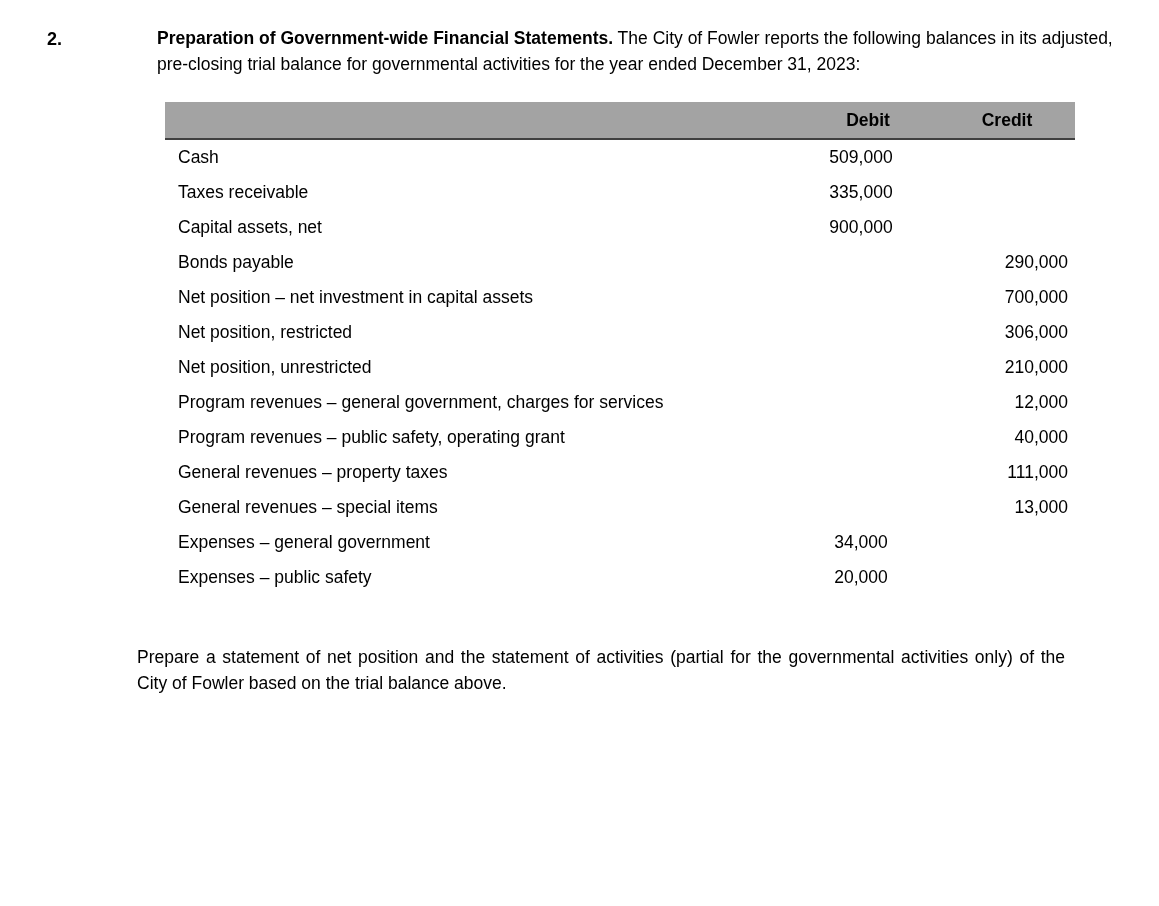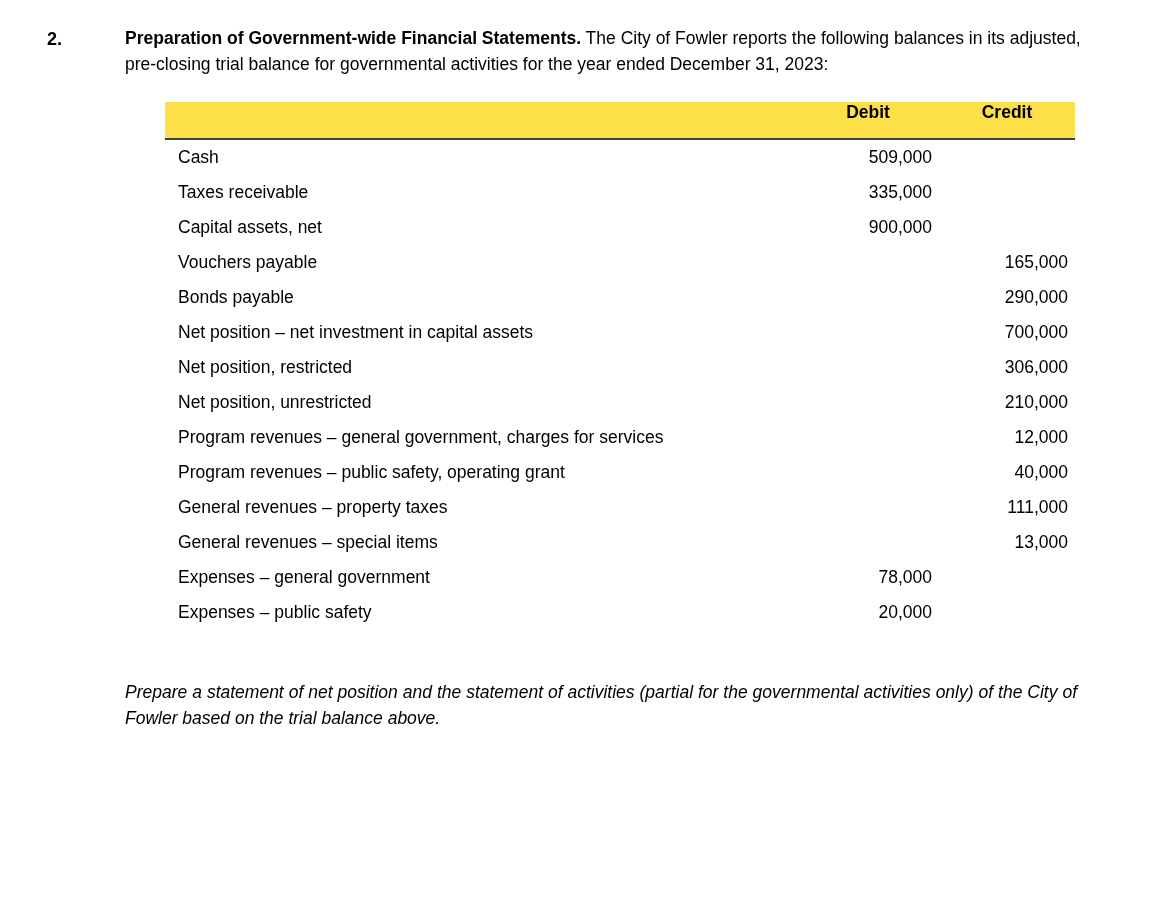--- a/index.html
+++ b/index.html
@@ -24,57 +24,58 @@
   }
   .problem-number {
     width: 78px;
     font-weight: bold;
     font-size: 18px;
     line-height: 26px;
     flex: 0 0 78px;
   }
   .problem-body {
     width: 956px;
+    margin-left: 32px;
   }
   .intro {
     margin: 0;
     font-size: 17.5px;
     line-height: 25.5px;
   }
   .intro .bold {
     font-weight: bold;
   }
   
   .tb-table {
     margin: 25px 0 0 165px;
     width: 910px;
     font-size: 17.5px;
   }
   .thead {
     display: flex;
-    align-items: flex-start;
+    align-items: center;
     height: 36px;
-    background: #fde047;
+    background: #a3a3a3;
     border-bottom: 2px solid #404040;
     font-weight: bold;
   }
   .trow {
     display: flex;
     align-items: center;
     height: 35px;
   }
   .cell.lbl {
     flex: 1 1 auto;
     padding-left: 13px;
     white-space: nowrap;
     overflow: hidden;
   }
   .cell.debit {
     flex: 0 0 142px;
-    text-align: right;
+    text-align: center;
     padding-right: 0;
   }
   .cell.credit {
     flex: 0 0 136px;
     text-align: right;
     padding-right: 7px;
   }
   .thead .cell.debit,
   .thead .cell.credit {
     text-align: center;
@@ -87,23 +88,22 @@
     font-size: 17.5px;
     line-height: 25.5px;
   }
   .req-label {
     font-style: italic;
   }
   .req-label .colon {
     font-style: normal;
   }
   .req-text {
-    margin: 0;
+    margin: 12px;
     text-align: justify;
-    font-style: italic;
   }
 </style>
 </head>
 <body>
 
 <div class="page">
 
   <div class="problem-row">
     <div class="problem-number">2.</div>
     <div class="problem-body">
@@ -126,25 +126,20 @@
     </div>
     <div class="trow">
       <div class="cell lbl">Taxes receivable</div>
       <div class="cell debit">335,000</div>
       <div class="cell credit"></div>
     </div>
     <div class="trow">
       <div class="cell lbl">Capital assets, net</div>
       <div class="cell debit">900,000</div>
       <div class="cell credit"></div>
-    </div>
-    <div class="trow">
-      <div class="cell lbl">Vouchers payable</div>
-      <div class="cell debit"></div>
-      <div class="cell credit">165,000</div>
     </div>
     <div class="trow">
       <div class="cell lbl">Bonds payable</div>
       <div class="cell debit"></div>
       <div class="cell credit">290,000</div>
     </div>
     <div class="trow">
       <div class="cell lbl">Net position – net investment in capital assets</div>
       <div class="cell debit"></div>
       <div class="cell credit">700,000</div>
@@ -174,21 +169,21 @@
       <div class="cell debit"></div>
       <div class="cell credit">111,000</div>
     </div>
     <div class="trow">
       <div class="cell lbl">General revenues – special items</div>
       <div class="cell debit"></div>
       <div class="cell credit">13,000</div>
     </div>
     <div class="trow">
       <div class="cell lbl">Expenses – general government</div>
-      <div class="cell debit">78,000</div>
+      <div class="cell debit">34,000</div>
       <div class="cell credit"></div>
     </div>
     <div class="trow">
       <div class="cell lbl">Expenses – public safety</div>
       <div class="cell debit">20,000</div>
       <div class="cell credit"></div>
     </div>
 
   </div>
 

